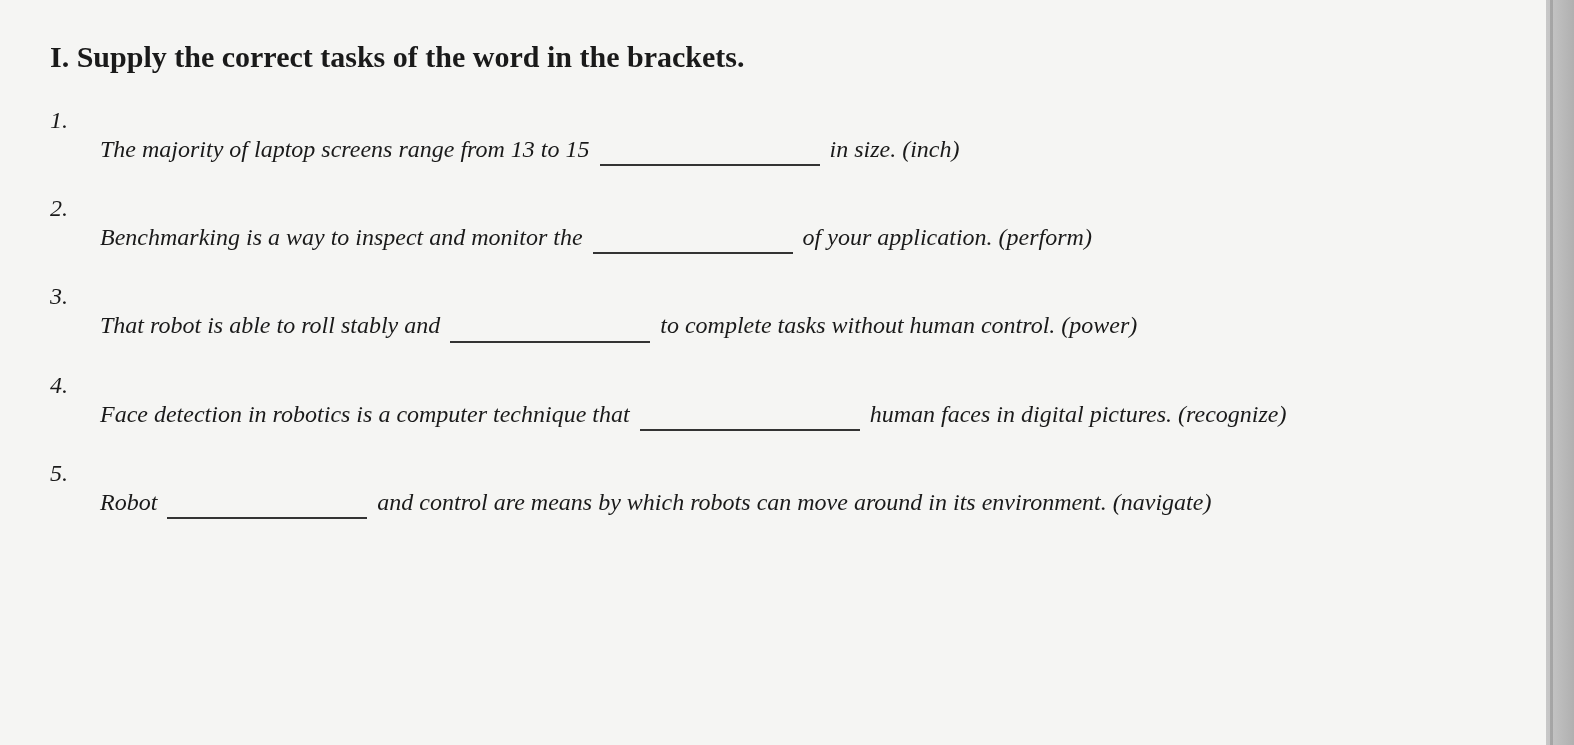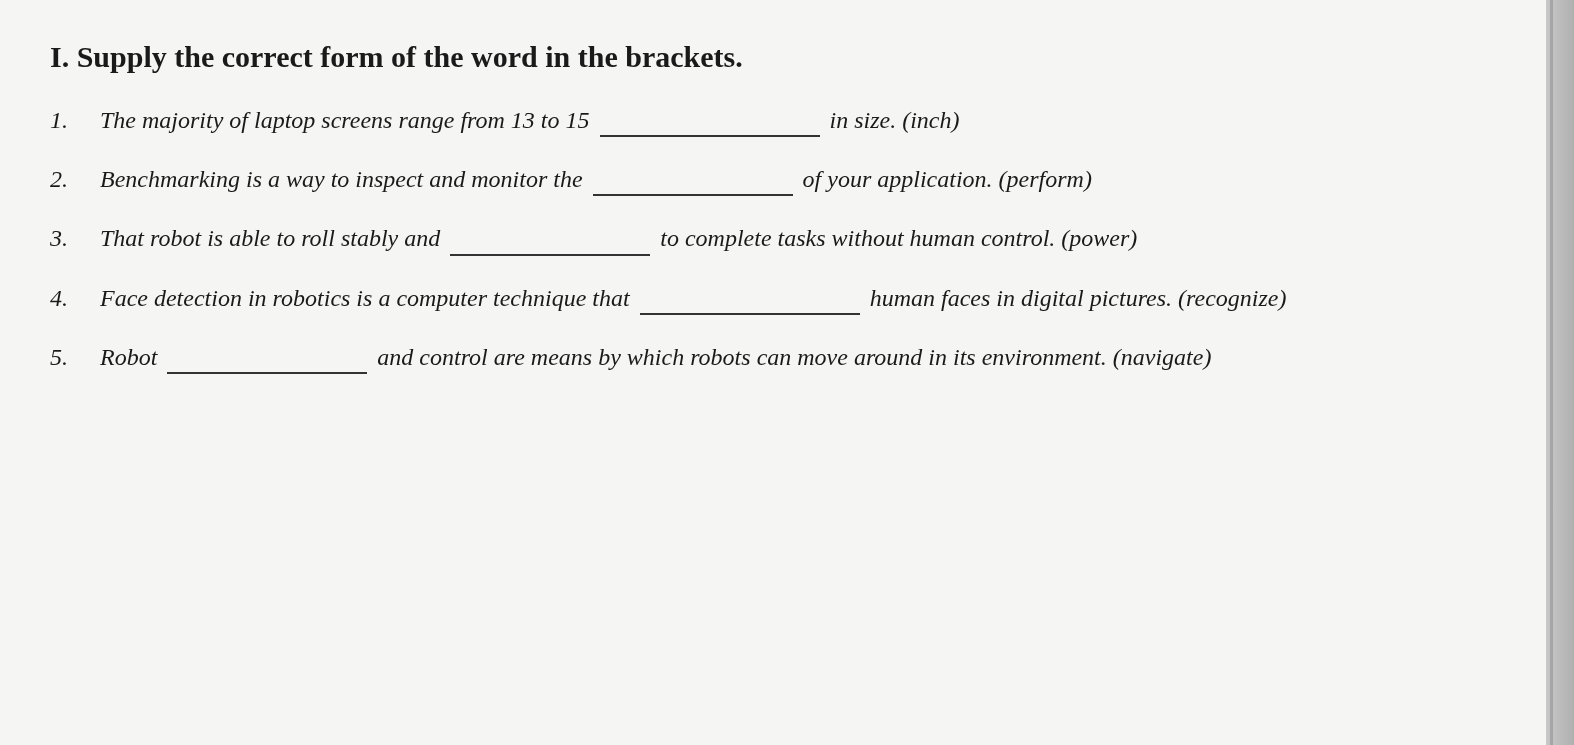--- a/index.html
+++ b/index.html
@@ -65,20 +65,21 @@
       font-style: italic;
     }
 
     .question-number {
       min-width: 50px;
       font-style: italic;
     }
 
     .question-text {
       flex: 1;
+      margin-top: 29px;
     }
 
     .blank {
       display: inline-block;
       border-bottom: 2px solid #333;
       min-width: 160px;
       margin: 0 4px;
       vertical-align: bottom;
       height: 4px;
       position: relative;
@@ -90,21 +91,21 @@
     }
 
     .blank-long {
       min-width: 220px;
     }
   </style>
 </head>
 <body>
 
 <div class="page">
-  <h1 class="section-title">I. Supply the correct form of the word in the brackets.</h1>
+  <h1 class="section-title">I. Supply the correct tasks of the word in the brackets.</h1>
 
   <ol class="questions-list">
 
     <li class="question-item">
       <span class="question-number">1.</span>
       <span class="question-text">
         The majority of laptop screens range from 13 to 15
         <span class="blank blank-long"></span>
         in size. (inch)
       </span>

